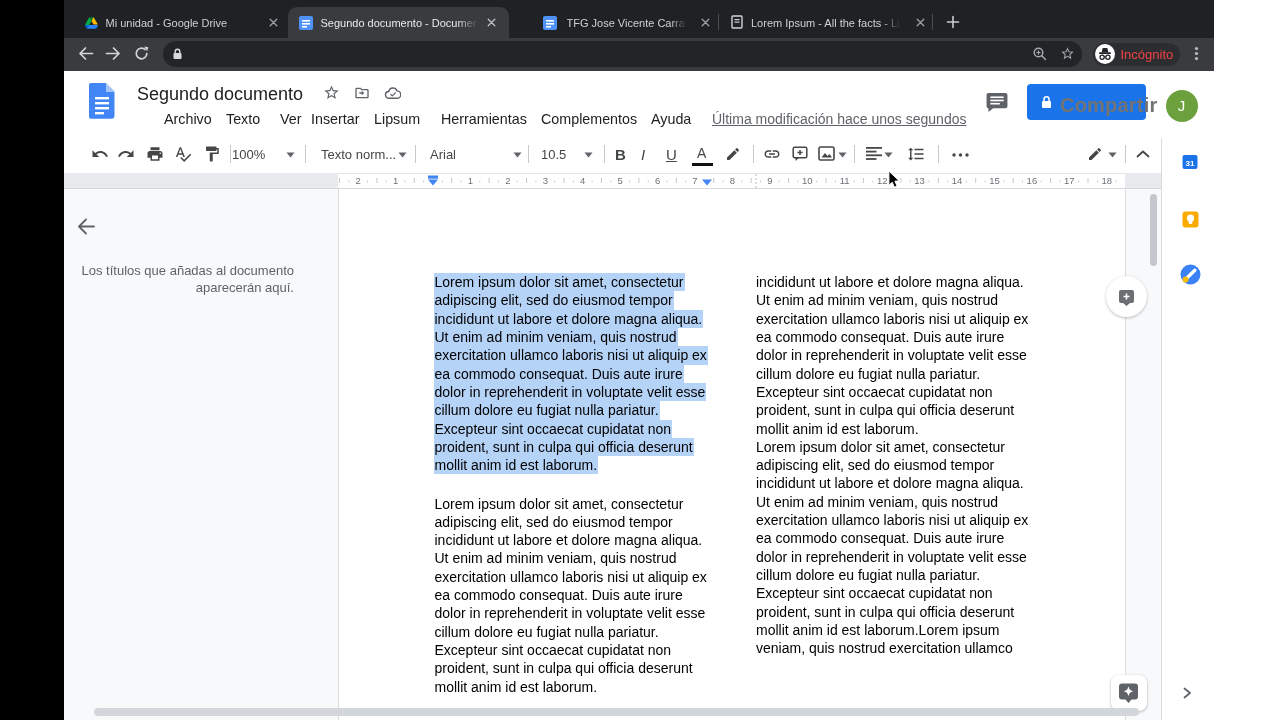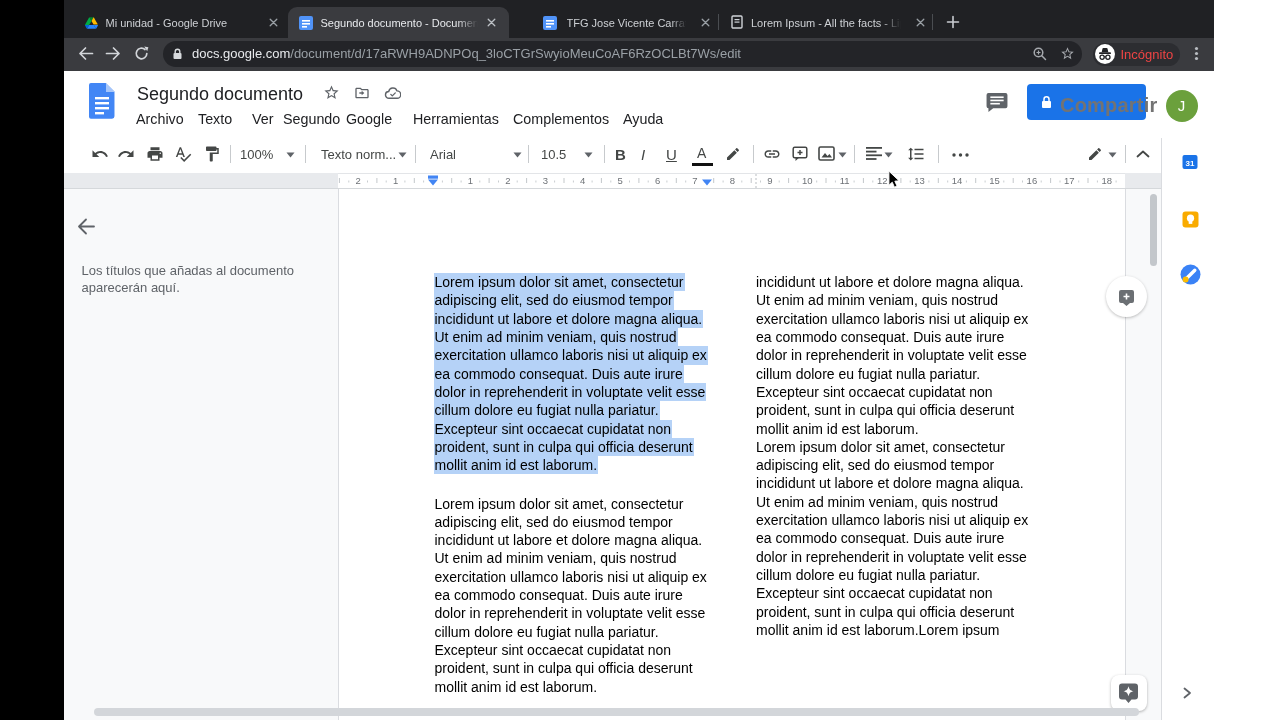--- a/index.html
+++ b/index.html
@@ -1,21 +1,21 @@
 <!DOCTYPE html>
 <html><head><meta charset="utf-8"><style>
 *{margin:0;padding:0;box-sizing:border-box;}
 html,body{width:1280px;height:720px;background:#000;overflow:hidden;font-family:"Liberation Sans",sans-serif;}
 #win{position:absolute;left:64px;top:0;width:1220px;height:720px;background:#fff;overflow:hidden;}
 .abs{position:absolute;}
 .dl{height:18.3px;line-height:18.3px;font-size:14px;color:#000;white-space:nowrap;}
 .sel{background:#b5d2f7;display:inline-block;height:18.3px;line-height:18.3px;padding:0 1px;margin:0 -1px;}
 .tabtxt{position:absolute;font-size:11px;white-space:nowrap;overflow:hidden;top:16.5px;}
 .fade{-webkit-mask-image:linear-gradient(to right,#000 85%,transparent 98%);mask-image:linear-gradient(to right,#000 85%,transparent 98%);}
-.menu{position:absolute;top:111px;font-size:14.3px;color:#202124;}
+.menu{position:absolute;top:111px;font-size:14.3px;color:#202124;margin-left:28px;}
 .tbtxt{position:absolute;font-size:13px;color:#444746;}
 </style></head><body>
 <div id="win">
 <div class="abs" style="left:0;top:0;width:1150px;height:38px;background:#202124;"></div>
 <div class="abs" style="left:224.39999999999998px;top:7px;width:220.8px;height:31px;background:#3a3b3f;border-radius:9px 9px 0 0;"></div>
 <svg style="position:absolute;left:21px;top:17px" width="13" height="12" viewBox="0 0 87.3 78">
       <path d="M6.6 66.85l3.85 6.65c.8 1.4 1.95 2.5 3.3 3.3l13.75-23.8H0c0 1.55.4 3.1 1.2 4.5z" fill="#0066da"></path>
       <path d="M43.65 25L29.9 1.2c-1.35.8-2.5 1.9-3.3 3.3L1.2 48.5C.4 49.9 0 51.45 0 53h27.5z" fill="#00ac47"></path>
       <path d="M73.55 76.8c1.35-.8 2.5-1.9 3.3-3.3l1.6-2.75L86.1 57.5c.8-1.4 1.2-2.95 1.2-4.5H59.8l5.85 11.5z" fill="#2684fc"></path>
       <path d="M43.65 25L57.4 1.2C56.05.4 54.5 0 52.9 0H34.4c-1.6 0-3.15.45-4.5 1.2z" fill="#00832d"></path>
@@ -69,21 +69,20 @@
     </svg>
 <svg style="position:absolute;left:70px;top:45.5px" width="15" height="15" viewBox="0 0 15 15">
       <path d="M12.8 7.5 A5.3 5.3 0 1 1 11 3.5" stroke="#d2d5d9" stroke-width="1.7" fill="none" stroke-linecap="round"></path>
       <polygon points="10.2,0.6 14.4,1.2 13.2,5.3" fill="#d2d5d9"></polygon>
     </svg>
 <div class="abs" style="left:99px;top:41px;width:919px;height:26px;background:#232428;border-radius:13px;"></div>
 <svg style="position:absolute;left:108px;top:47px" width="11" height="13" viewBox="0 0 11 12">
       <rect x="1.5" y="5.5" width="8" height="6" rx="1" fill="#d7dadd"></rect>
       <path d="M3.2 5.5V4a2.3 2.3 0 0 1 4.6 0v1.5" stroke="#d7dadd" stroke-width="1.4" fill="none"></path>
     </svg>
-<div class="abs" style="left:128px;top:46px;font-size:13px;color:#e8eaed;white-space:nowrap;">docs.google.com<span style="color:#9aa0a6;">/document/d/17aRWH9ADNPOq_3loCTGrSwyioMeuCoAF6RzOCLBt7Ws/edit</span></div>
 <svg style="position:absolute;left:968px;top:46px" width="15" height="15" viewBox="0 0 15 15">
       <circle cx="6.5" cy="6.5" r="4.3" fill="none" stroke="#a6a9ae" stroke-width="1.5"></circle>
       <path d="M9.8 9.8 L13.5 13.5" stroke="#a6a9ae" stroke-width="1.5" stroke-linecap="round"></path>
       <path d="M6.5 4.5v4M4.5 6.5h4" stroke="#a6a9ae" stroke-width="1.2"></path>
     </svg>
 <svg style="position:absolute;left:996px;top:46px" width="15" height="15" viewBox="0 0 24 24">
       <path d="M22 9.24l-7.19-.62L12 2 9.19 8.63 2 9.24l5.46 4.73L5.82 21 12 17.27 18.18 21l-1.63-7.03L22 9.24zM12 15.4l-3.76 2.27 1-4.28-3.32-2.88 4.38-.38L12 6.1l1.71 4.04 4.38.38-3.32 2.88 1 4.28L12 15.4z" fill="#a6a9ae"></path>
     </svg>
 <div class="abs" style="left:1029px;top:43px;width:87px;height:23px;background:#2c2d31;border-radius:12px;"></div>
 <svg style="position:absolute;left:1030.5px;top:44px" width="20" height="20" viewBox="0 0 20 20">
@@ -115,25 +114,26 @@
 <svg style="position:absolute;left:290px;top:85px" width="16" height="16" viewBox="0 0 24 24">
       <path d="M20 6h-8l-2-2H4c-1.1 0-2 .9-2 2v12c0 1.1.9 2 2 2h16c1.1 0 2-.9 2-2V8c0-1.1-.9-2-2-2zm0 12H4V6h5.17l2 2H20v10zm-8.5-2.5 4-3.5-4-3.5v2.5H8v2h3.5v2.5z" fill="#5f6368"></path>
     </svg>
 <svg style="position:absolute;left:320px;top:86px" width="17" height="14" viewBox="0 0 17 14">
       <path d="M13.1 12.3 H5.1 A3.4 3.4 0 0 1 4.7 5.5 A4.3 4.3 0 0 1 13.0 4.9 A3.7 3.7 0 0 1 13.1 12.3 Z" fill="none" stroke="#5f6368" stroke-width="1.4" stroke-linejoin="round"></path>
       <path d="M6.8 8.4 L8.3 9.9 L11.3 6.9" stroke="#5f6368" stroke-width="1.3" fill="none" stroke-linecap="round" stroke-linejoin="round"></path>
     </svg>
 <div class="menu" style="left:72px;">Archivo</div>
 <div class="menu" style="left:134px;">Texto</div>
 <div class="menu" style="left:188px;">Ver</div>
-<div class="menu" style="left:219px;">Segundo</div>
-<div class="menu" style="left:282px;">Google</div>
+<div class="menu" style="left:219px;">Insertar</div>
+<div class="menu" style="left:282px;">Lipsum</div>
 <div class="menu" style="left:349px;">Herramientas</div>
 <div class="menu" style="left:449px;">Complementos</div>
 <div class="menu" style="left:559px;">Ayuda</div>
+<div class="menu" style="left:620px;font-size:14px;color:#5f6368;text-decoration:underline;">Última modificación hace unos segundos</div>
 <svg style="position:absolute;left:922px;top:93px" width="22" height="19" viewBox="0 0 22 20">
       <path d="M2 0 H20 A2 2 0 0 1 22 2 V14 A2 2 0 0 1 20 16 H7 L2 20 V16 H2 A2 2 0 0 1 0 14 V2 A2 2 0 0 1 2 0 Z" fill="#5f6368"></path>
       <rect x="4" y="3.6" width="14" height="1.7" fill="#fff"></rect>
       <rect x="4" y="7" width="14" height="1.7" fill="#fff"></rect>
       <rect x="4" y="10.4" width="10" height="1.7" fill="#fff"></rect>
     </svg>
 <div class="abs" style="left:963px;top:84px;width:119px;height:36px;background:#1a73e8;border-radius:4px;"></div>
 <svg style="position:absolute;left:977px;top:95px" width="11" height="14" viewBox="0 0 11 13">
       <rect x="1" y="5.5" width="9" height="7" rx="1" fill="#fff"></rect>
       <path d="M3 5.5V3.8a2.5 2.5 0 0 1 5 0v1.7" stroke="#fff" stroke-width="1.5" fill="none"></path>
@@ -149,21 +149,21 @@
 <svg style="position:absolute;left:82px;top:145px" width="18" height="18" viewBox="0 0 24 24">
       <path d="M19 8H5c-1.66 0-3 1.34-3 3v6h4v4h12v-4h4v-6c0-1.66-1.34-3-3-3zm-3 11H8v-5h8v5zm3-7c-.55 0-1-.45-1-1s.45-1 1-1 1 .45 1 1-.45 1-1 1zm-1-9H6v4h12V3z" fill="#444746"></path>
     </svg>
 <svg style="position:absolute;left:110px;top:145px" width="18" height="18" viewBox="0 0 24 24">
       <path d="M12.45 16h2.09L9.43 3H7.57L2.46 16h2.09l1.12-3h5.64l1.14 3zm-6.02-5L8.5 5.48 10.57 11H6.43zm15.16.59l-8.09 8.09L9.83 16l-1.41 1.41 5.09 5.09L23 13l-1.41-1.41z" fill="#444746"></path>
     </svg>
 <svg style="position:absolute;left:139px;top:145px" width="18" height="18" viewBox="0 0 24 24">
       <path d="M18 4V3c0-.55-.45-1-1-1H5c-.55 0-1 .45-1 1v4c0 .55.45 1 1 1h12c.55 0 1-.45 1-1V6h1v4H9v11c0 .55.45 1 1 1h2c.55 0 1-.45 1-1v-9h8V4h-3z" fill="#444746"></path>
     </svg>
 <div class="abs" style="left:166px;top:145px;width:1px;height:18px;background:#c7cacd;"></div>
-<div class="tbtxt" style="left:176px;top:147px;">100%</div>
+<div class="tbtxt" style="left:168px;top:147px;">100%</div>
 <svg style="position:absolute;left:222px;top:151.5px" width="9" height="6" viewBox="0 0 9 6">
       <polygon points="0.5,0.5 8.5,0.5 4.5,5.5" fill="#5f6368"></polygon>
     </svg>
 <div class="abs" style="left:240.5px;top:145px;width:1px;height:18px;background:#c7cacd;"></div>
 <div class="tbtxt" style="left:257px;top:147px;">Texto norm...</div>
 <svg style="position:absolute;left:334px;top:151.5px" width="9" height="6" viewBox="0 0 9 6">
       <polygon points="0.5,0.5 8.5,0.5 4.5,5.5" fill="#5f6368"></polygon>
     </svg>
 <div class="abs" style="left:351px;top:145px;width:1px;height:18px;background:#c7cacd;"></div>
 <div class="tbtxt" style="left:366px;top:147px;">Arial</div>
@@ -324,21 +324,21 @@
       <polygon points="364.0,6.5 374.0,6.5 369.0,12.5" fill="#4285f4"></polygon>
     </svg>
 <div class="abs" style="left:0;top:188px;width:1097px;height:1px;background:#d5d8db;"></div>
 <div class="abs" style="left:274px;top:172.5px;width:787px;height:1px;background:#e3e5e8;"></div>
 <div class="abs" style="left:0;top:189px;width:274px;height:531px;background:#f8f9fa;"></div>
 <div class="abs" style="left:273.5px;top:189px;width:788.0px;height:531px;background:#fff;border-left:1px solid #dadce0;border-right:1px solid #dadce0;"></div>
 <div class="abs" style="left:1061.5px;top:189px;width:35.5px;height:531px;background:#f8f9fa;"></div>
 <svg style="position:absolute;left:13px;top:218px" width="18" height="18" viewBox="0 0 18 17">
       <path d="M9 1 L2 8 L9 15 M2 8 H17" stroke="#5f6368" stroke-width="1.8" fill="none" stroke-linecap="round" stroke-linejoin="round"></path>
     </svg>
-<div class="abs" style="left:17.5px;top:262px;font-size:13px;line-height:17px;color:#5f6368;">Los títulos que añadas al documento<br>aparecerán aquí.</div>
+<div class="abs" style="left:17.5px;top:262px;font-size:13px;line-height:17px;color:#5f6368;text-align:right;">Los títulos que añadas al documento<br>aparecerán aquí.</div>
 <div style="position:absolute;left:370.5px;top:273.2px;">
       <div class="dl"><span class="sel">Lorem ipsum dolor sit amet, consectetur</span></div>
       <div class="dl"><span class="sel">adipiscing elit, sed do eiusmod tempor</span></div>
       <div class="dl"><span class="sel">incididunt ut labore et dolore magna aliqua.</span></div>
       <div class="dl"><span class="sel">Ut enim ad minim veniam, quis nostrud</span></div>
       <div class="dl"><span class="sel">exercitation ullamco laboris nisi ut aliquip ex</span></div>
       <div class="dl"><span class="sel">ea commodo consequat. Duis aute irure</span></div>
       <div class="dl"><span class="sel">dolor in reprehenderit in voluptate velit esse</span></div>
       <div class="dl"><span class="sel">cillum dolore eu fugiat nulla pariatur.</span></div>
       <div class="dl"><span class="sel">Excepteur sint occaecat cupidatat non</span></div>
@@ -372,20 +372,21 @@
       <div class="dl">adipiscing elit, sed do eiusmod tempor</div>
       <div class="dl">incididunt ut labore et dolore magna aliqua.</div>
       <div class="dl">Ut enim ad minim veniam, quis nostrud</div>
       <div class="dl">exercitation ullamco laboris nisi ut aliquip ex</div>
       <div class="dl">ea commodo consequat. Duis aute irure</div>
       <div class="dl">dolor in reprehenderit in voluptate velit esse</div>
       <div class="dl">cillum dolore eu fugiat nulla pariatur.</div>
       <div class="dl">Excepteur sint occaecat cupidatat non</div>
       <div class="dl">proident, sunt in culpa qui officia deserunt</div>
       <div class="dl">mollit anim id est laborum.Lorem ipsum</div>
+      <div class="dl">veniam, quis nostrud exercitation ullamco</div>
     </div>
 <div class="abs" style="left:1096.5px;top:138px;width:53.5px;height:582px;background:#fff;border-left:1px solid #dadce0;"></div>
 <svg style="position:absolute;left:1118px;top:154px" width="16" height="16" viewBox="0 0 16 16">
       <rect x="0.5" y="1" width="15" height="14" rx="2" fill="#1a73e8"></rect>
       <text x="8" y="11.7" font-family="Liberation Sans,sans-serif" font-size="8" font-weight="bold" fill="#fff" text-anchor="middle">31</text>
     </svg>
 <svg style="position:absolute;left:1117.5px;top:211px" width="17" height="17" viewBox="0 0 17 17">
       <rect x="0.5" y="0.5" width="16" height="16" rx="3" fill="#f9ab00"></rect>
       <circle cx="8.5" cy="7.2" r="3.6" fill="#fff"></circle>
       <rect x="6.7" y="9.5" width="3.6" height="3.4" fill="#fff"></rect>

